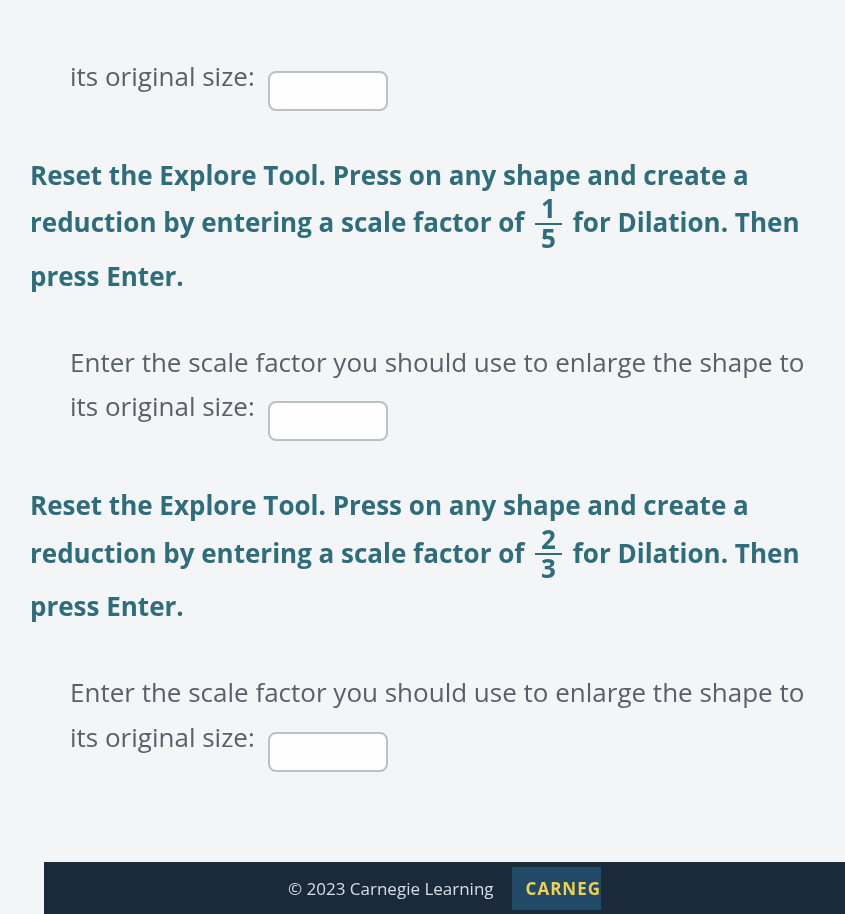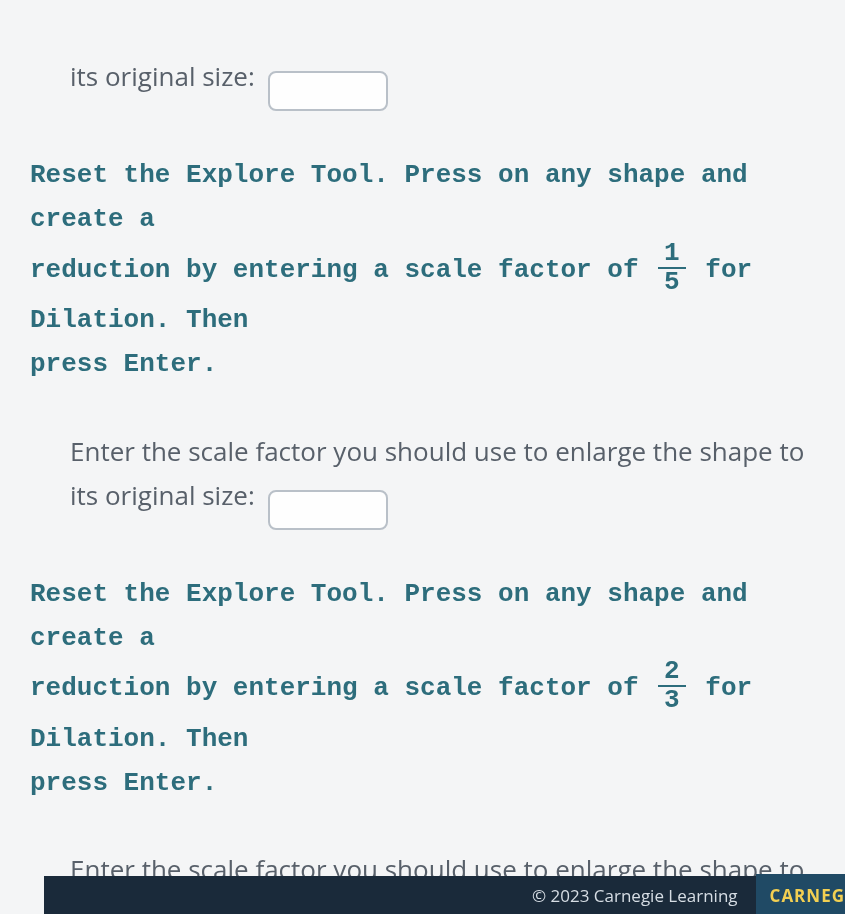--- a/index.html
+++ b/index.html
@@ -21,21 +21,20 @@
   .question {
     color: #58606a;
     font-weight: 400;
     margin-left: 40px;
     margin-bottom: 42px;
   }
   .instruction {
     color: #2d6d7c;
     font-weight: 700;
     margin-bottom: 42px;
-    font-family: Liberation Mono, monospace;
   }
   .input-box {
     display: inline-block;
     width: 120px;
     height: 40px;
     border: 2px solid #b9c0c8;
     border-radius: 8px;
     background: #fefefe;
     vertical-align: -12px;
     margin-left: 6px;
@@ -61,26 +60,26 @@
   }
   .frac .den {
     display: block;
     padding: 0 6px;
   }
   .footer {
     position: absolute;
     bottom: 0;
     left: 0;
     right: 0;
-    height: 38px;
+    height: 52px;
     background: #1a2a3a;
     color: #d6dde4;
     font-size: 17px;
     display: flex;
-    justify-content: flex-end;
+    justify-content: center;
     align-items: center;
     padding-right: 0;
     margin-left: 44px;
   }
   .footer .copy {
     margin-right: 18px;
   }
   .footer .brand {
     background: #204a65;
     color: #f2cf52;

